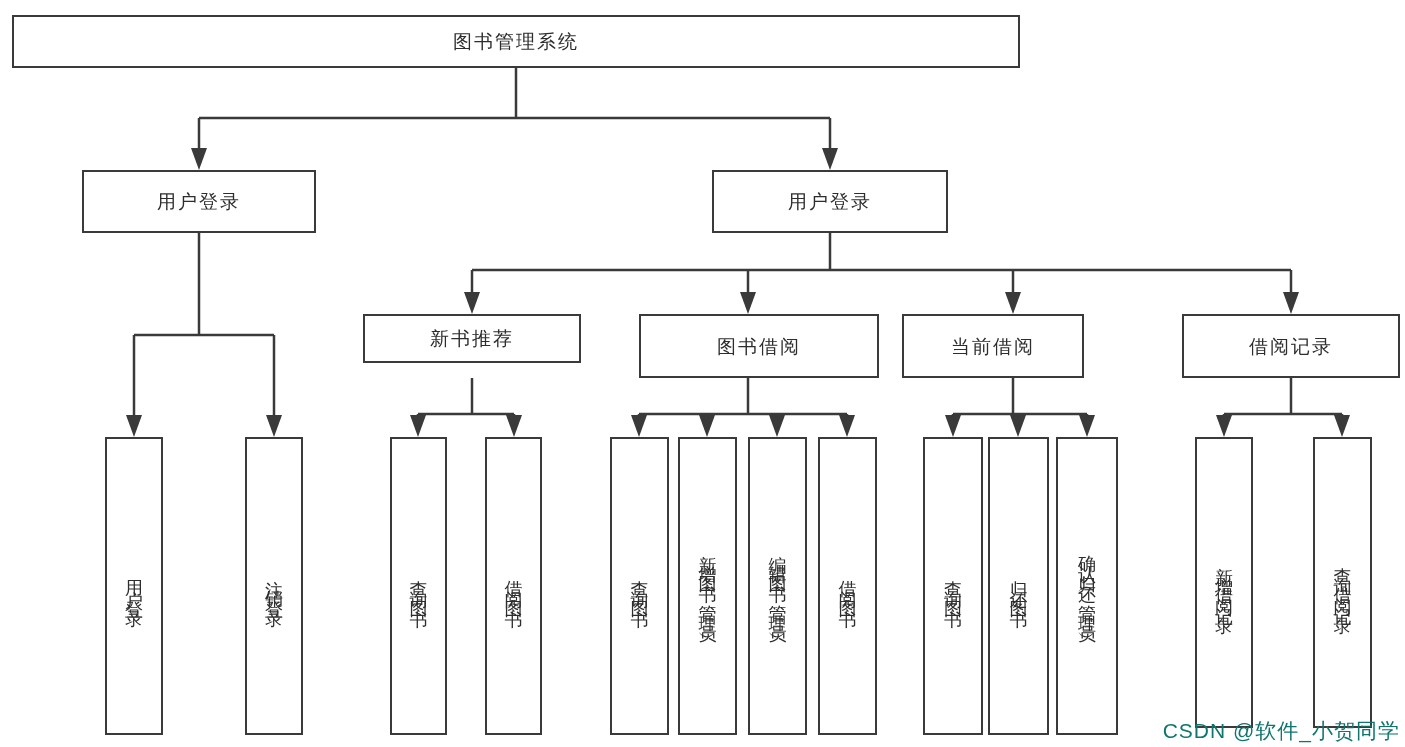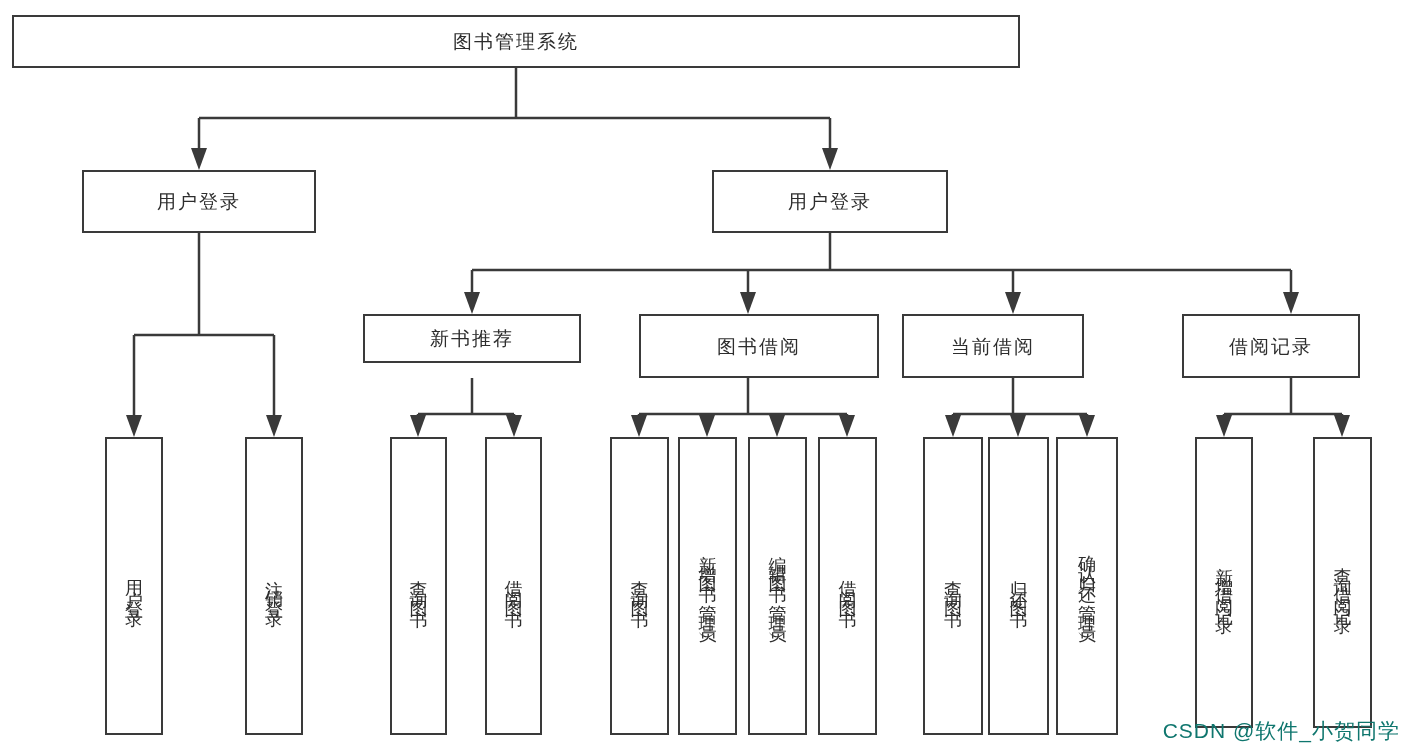--- a/index.html
+++ b/index.html
@@ -96,21 +96,21 @@
 
   <div class="box h" style="left:363px;top:314px;width:218px;height:49px">
     <span>新书推荐</span>
   </div>
   <div class="box h" style="left:639px;top:314px;width:240px;height:64px">
     <span>图书借阅</span>
   </div>
   <div class="box h" style="left:902px;top:314px;width:182px;height:64px">
     <span>当前借阅</span>
   </div>
-  <div class="box h" style="left:1182px;top:314px;width:178px;height:64px">
+  <div class="box h" style="left:1182px;top:314px;width:218px;height:64px">
     <span>借阅记录</span>
   </div>
 
   <div class="box v" style="left:105px;top:437px;width:58px;height:298px">
     <span>用户登录</span>
   </div>
   <div class="box v" style="left:245px;top:437px;width:58px;height:298px">
     <span>注销登录</span>
   </div>
 

